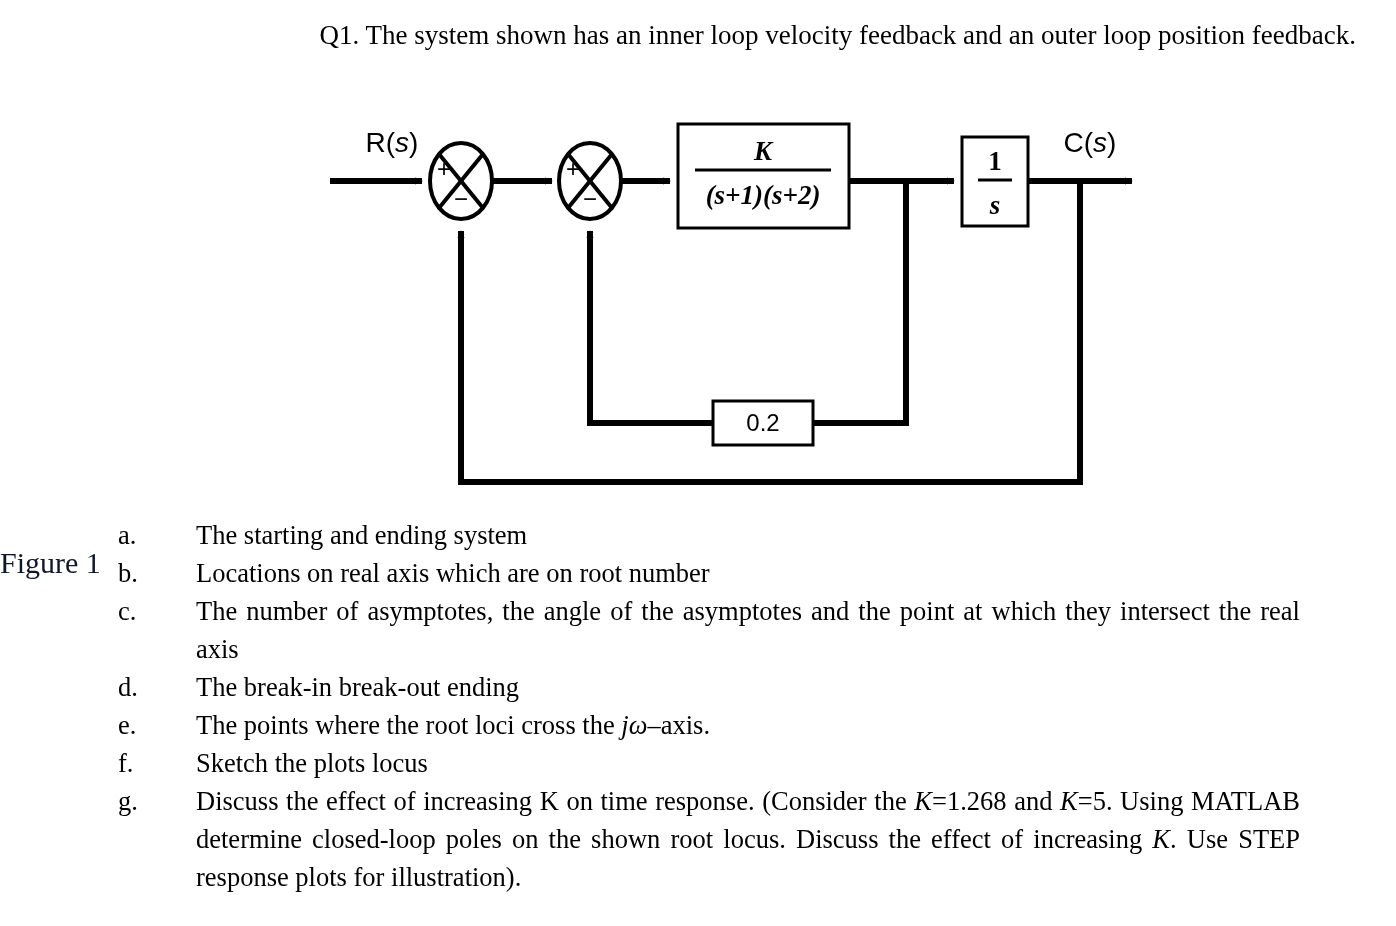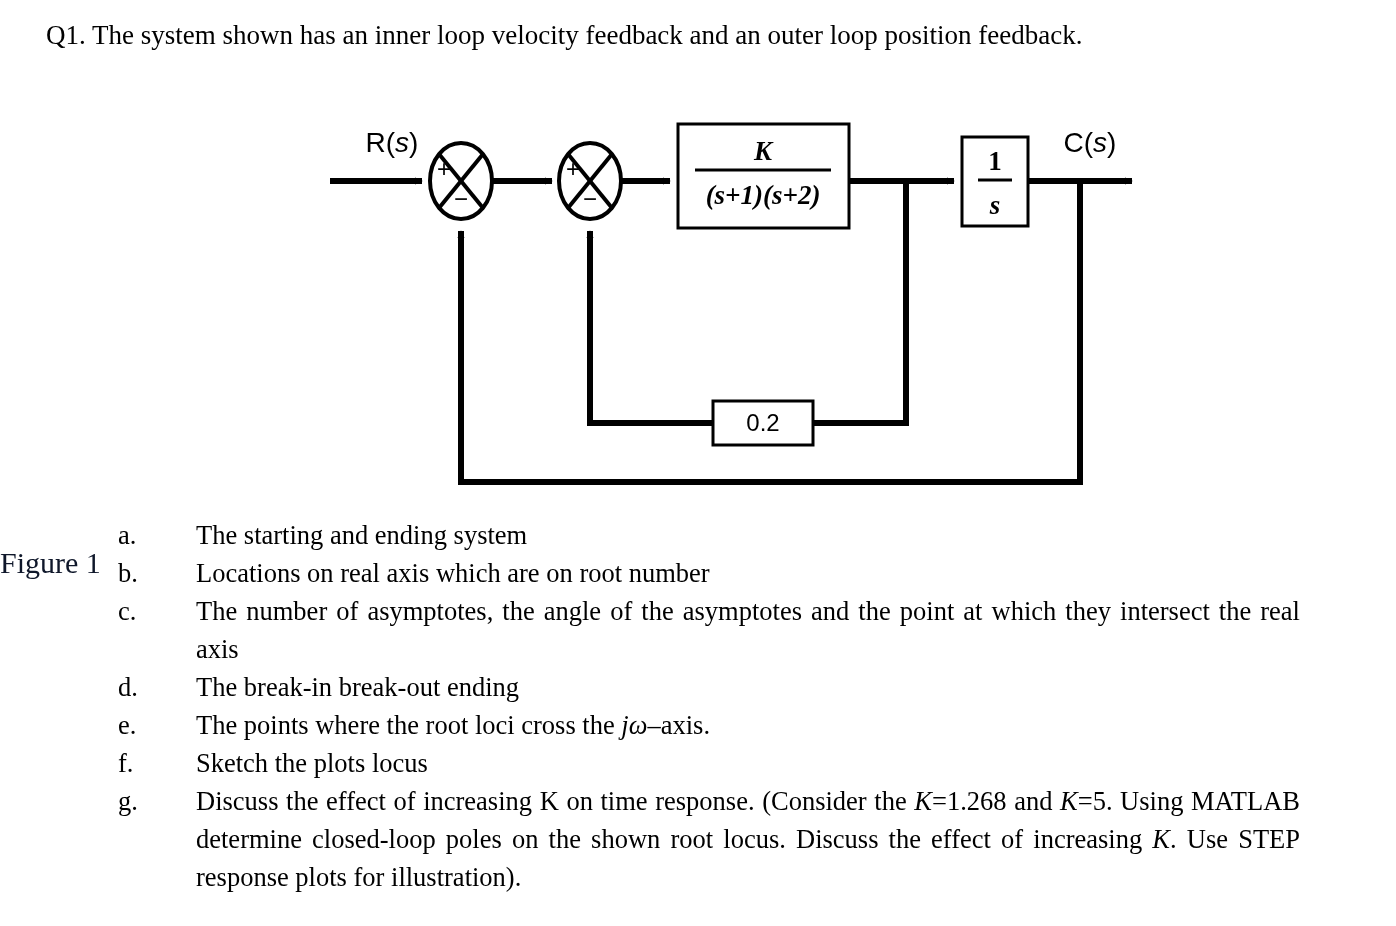--- a/index.html
+++ b/index.html
@@ -18,20 +18,21 @@
 
   
   #question-heading {
     position: absolute;
     left: 46px;
     top: 18px;
     width: 1310px;
     font-size: 27px;
     line-height: 34px;
     white-space: nowrap;
+    text-align: right;
   }
 
   
   #figure-block {
     position: absolute;
     left: 0;
     top: 100px;
     width: 1396px;
     height: 400px;
   }

